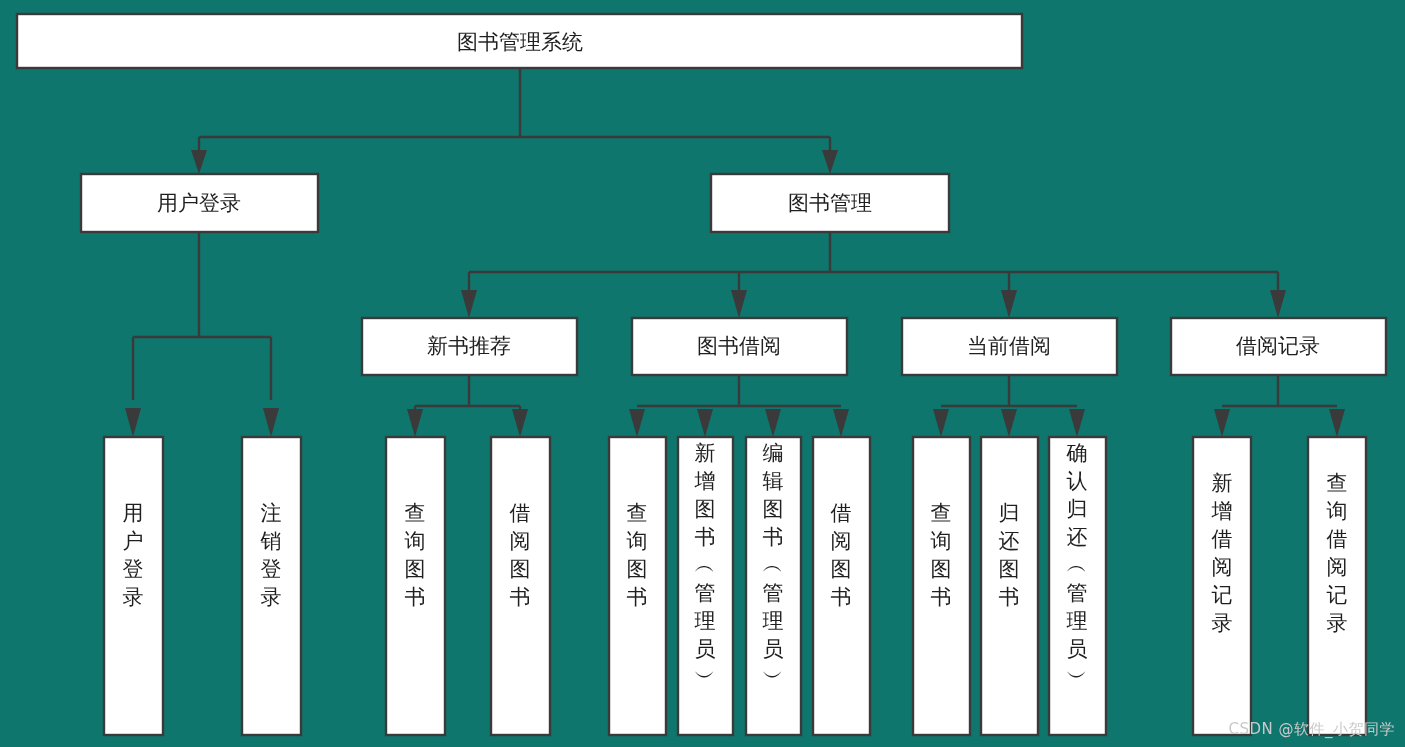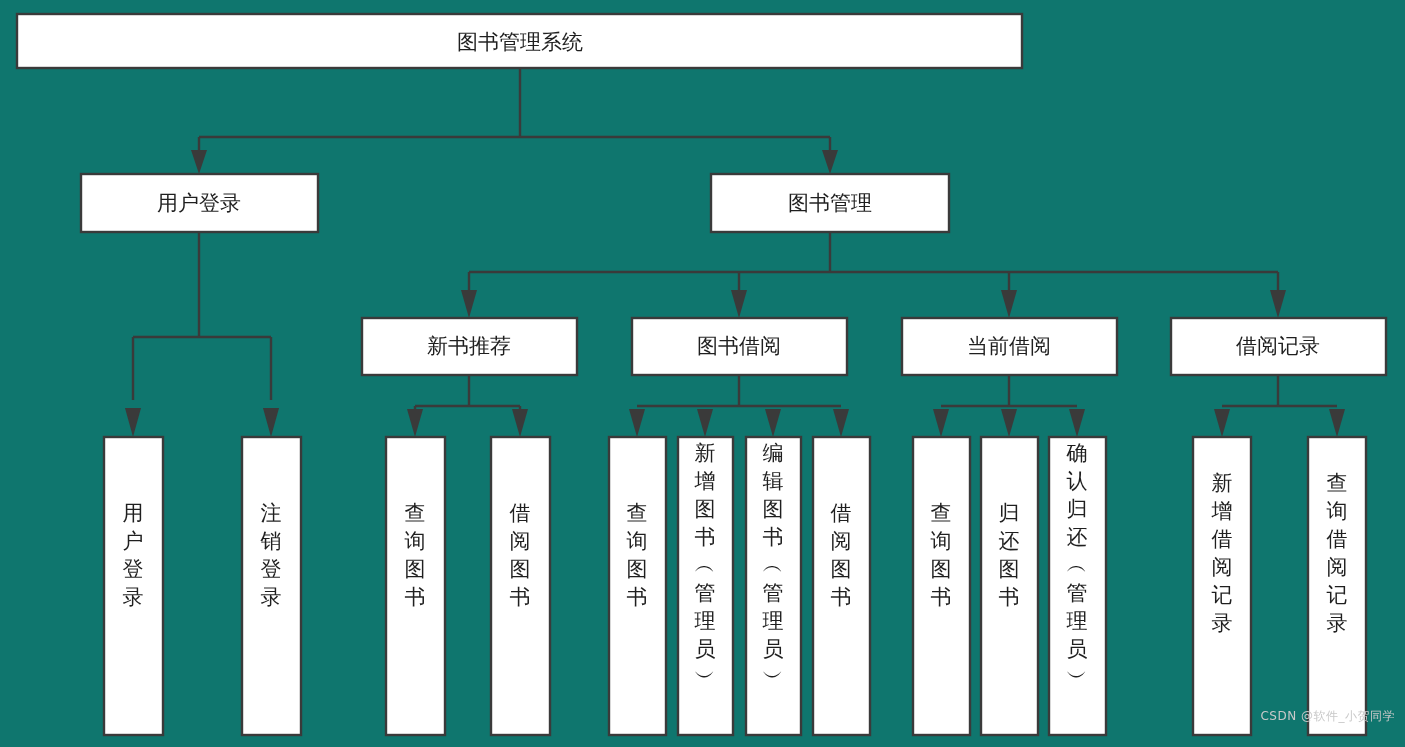--- a/index.html
+++ b/index.html
@@ -48,23 +48,23 @@
   }
   .node-label-v {
     font-family: "DejaVu Sans", "Liberation Sans", sans-serif;
     fill: #1f1f1f;
     font-size: 21px;
     text-anchor: middle;
   }
   .watermark {
     position: absolute;
     right: 10px;
-    bottom: 22px;
+    bottom: 8px;
     color: #c9c9c9;
-    font-size: 12px;
+    font-size: 15px;
     font-family: "DejaVu Sans", "Liberation Sans", sans-serif;
     letter-spacing: 0.5px;
     white-space: nowrap;
     pointer-events: none;
   }
 </style>
 </head>
 <body>
 
 <div id="stage">

